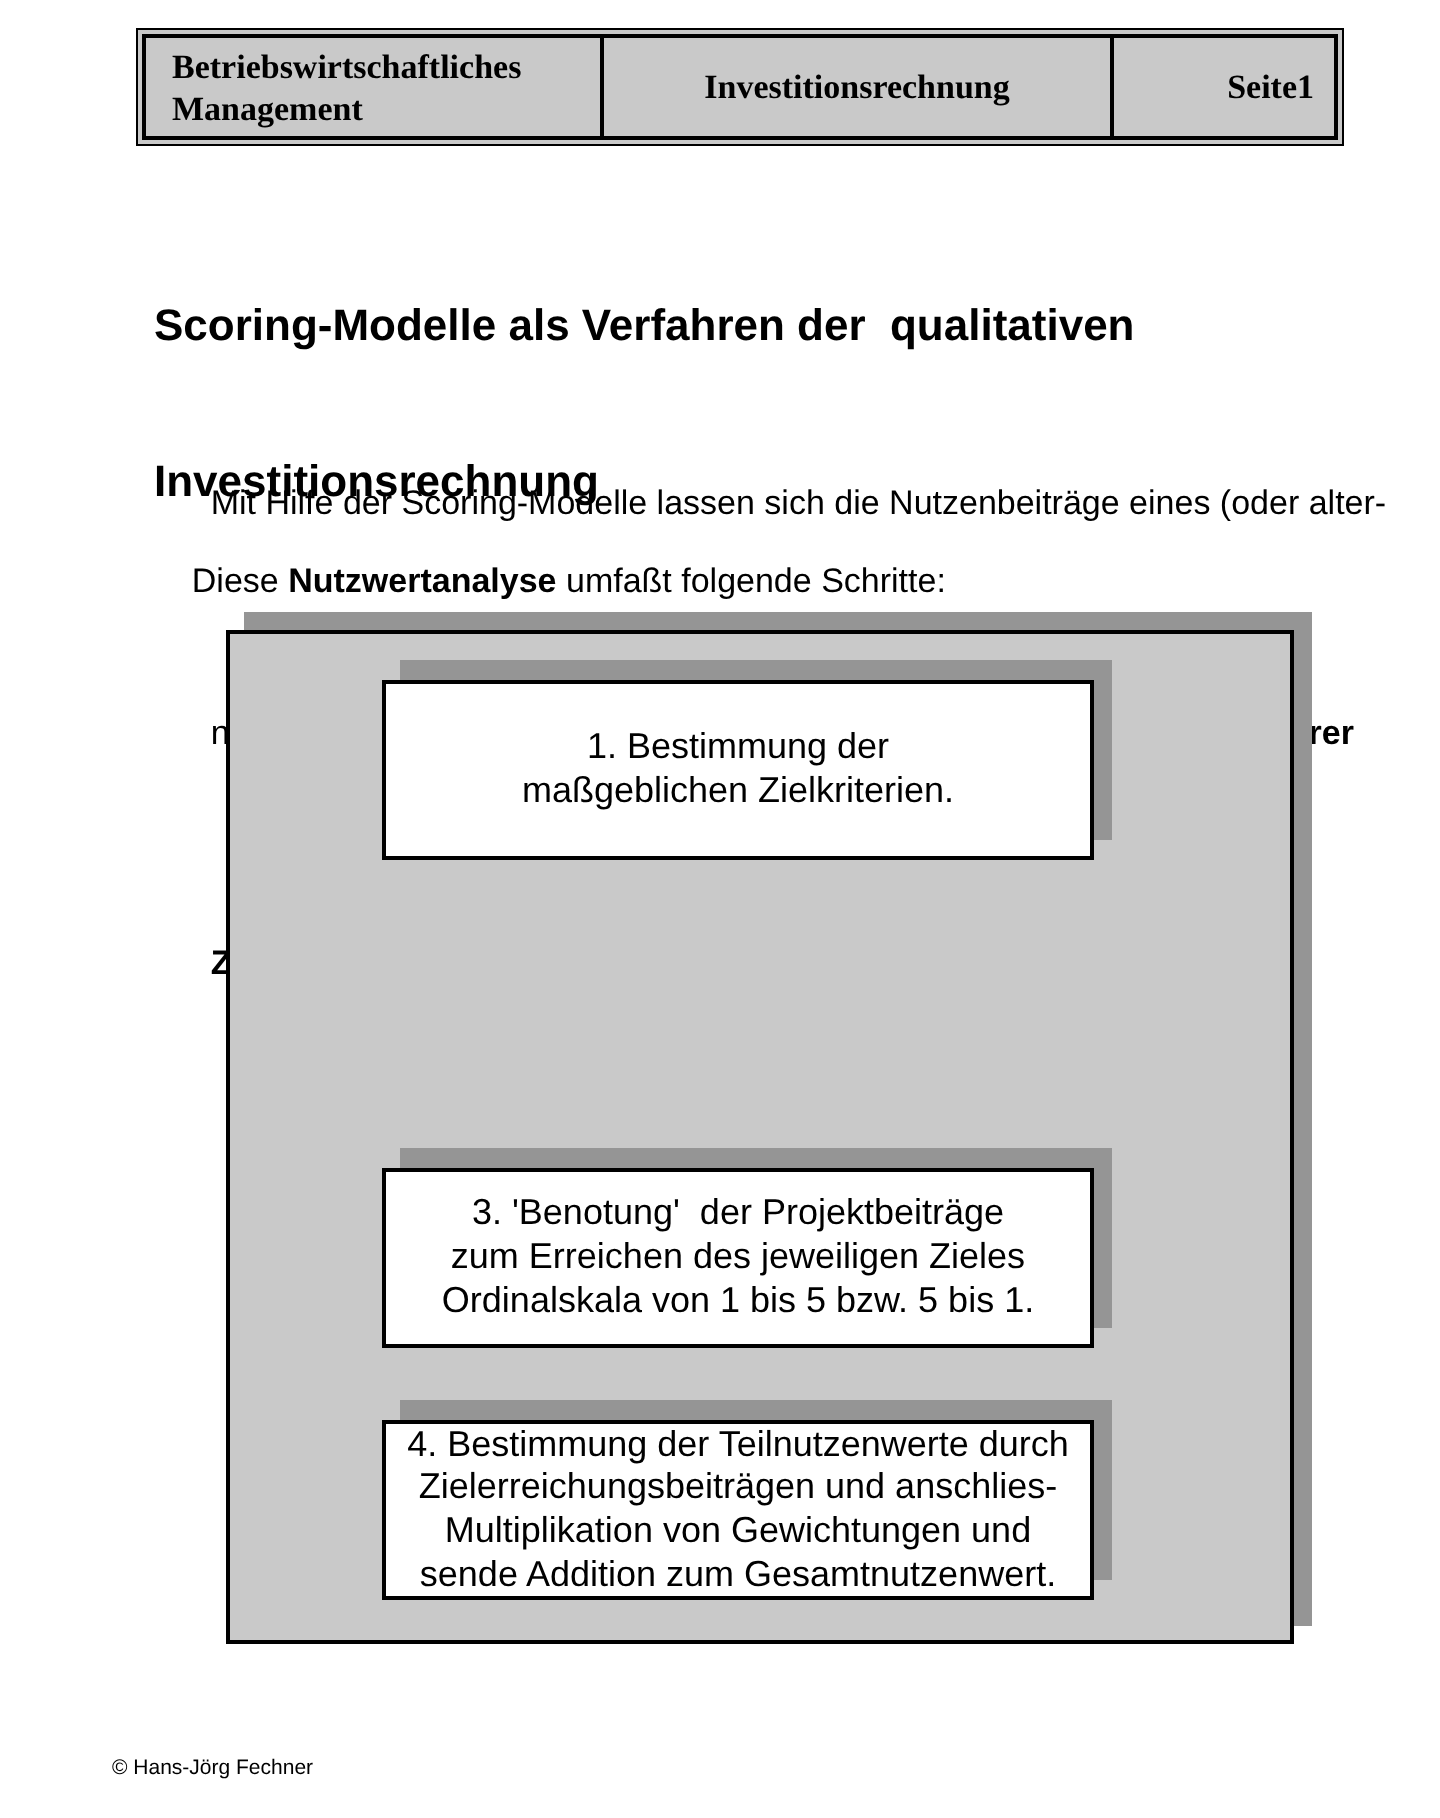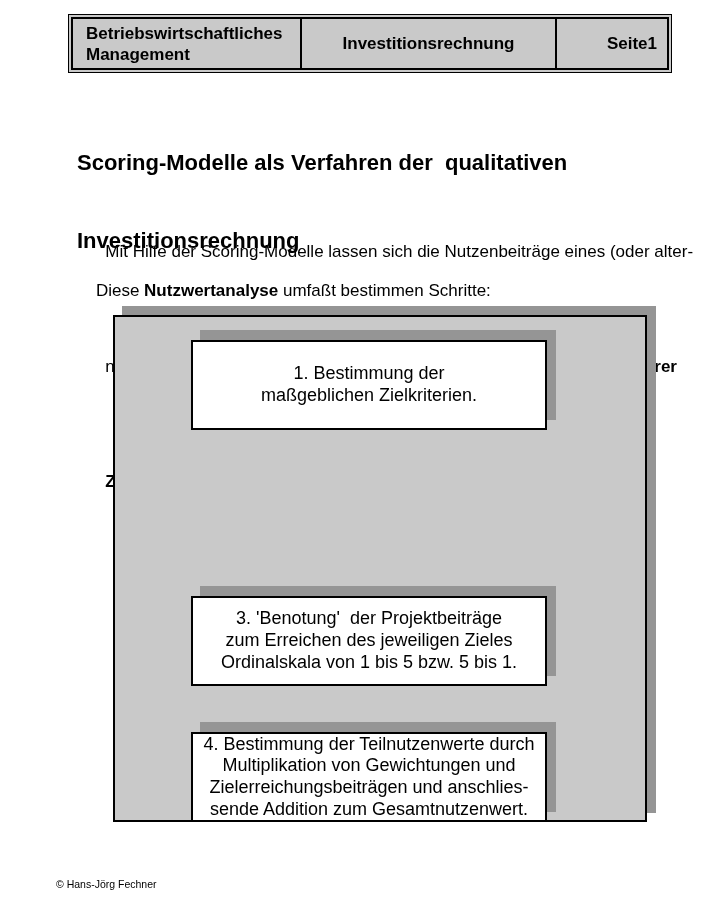--- a/index.html
+++ b/index.html
@@ -4,21 +4,21 @@
 <style>
   html,body{margin:0;padding:0;background:#fff;}
   .page{
     position:relative;width:720px;height:909px;background:#ffffff;
     font-family:"Liberation Sans","DejaVu Sans",sans-serif;color:#000;overflow:hidden;
   }
 
   
   .header{
     position:absolute;left:68px;top:14px;width:604px;height:59px;
-    background:#c9c9c9;border:1px solid #000;padding:2px;box-sizing:border-box;
+    background:#c9c9c9;border:1px solid #000;padding:2px;box-sizing:border-box;font-family:Liberation Serif, serif;
   }
   .header-inner{
     border:2px solid #000;height:100%;box-sizing:border-box;
     display:flex;align-items:stretch;
   }
   .hcell{display:flex;align-items:center;font-weight:bold;font-size:17px;line-height:21px;}
   .hcell-left{width:227px;padding-left:13px;box-sizing:border-box;}
   .hdivider{width:2px;background:#000;}
   .hcell-center{flex:1;justify-content:center;}
   .hcell-right{width:110px;justify-content:flex-end;padding:0 10px;box-sizing:border-box;}
@@ -41,22 +41,22 @@
   }
   .step{
     position:absolute;left:76px;width:356px;height:90px;
     background:#ffffff;border:2px solid #000;box-sizing:border-box;
     box-shadow:9px -10px 0 #959595;
     display:flex;flex-direction:column;justify-content:center;align-items:center;
     text-align:center;font-size:18px;line-height:21.7px;white-space:pre-wrap;
   }
   .step-1{top:23px;}
   .step-2{top:144px;}
-  .step-3{top:267px;margin-top:12px;}
-  .step-4{top:415px;}
+  .step-3{top:267px;}
+  .step-4{top:393px;}
 
   
   .footer{position:absolute;left:56px;top:878px;font-size:10.5px;line-height:13px;}
 </style>
 </head>
 <body>
 
 <div class="page">
 
   <div class="header">
@@ -83,41 +83,41 @@
     </div>
     <div>
       <span>nativer Investitionsvorhaben(s) in Bezug auf die </span><span class="b">Erfüllung nicht-monetärer</span>
     </div>
     <div>
       <span class="b">Zielsetzungen</span><span> bestimmen.</span>
     </div>
   </div>
 
   <div class="para para-lead">
-    <span>Diese </span><span class="b">Nutzwertanalyse</span><span> umfaßt bestimmen Schritte:</span>
+    <span>Diese </span><span class="b">Nutzwertanalyse</span><span> umfaßt folgende Schritte:</span>
   </div>
 
   <div class="diagram-panel">
 
     <div class="step step-1">
       <div>1. Bestimmung der</div>
       <div>maßgeblichen Zielkriterien.</div>
     </div>
 
 
     <div class="step step-3">
       <div>3. 'Benotung'  der Projektbeiträge</div>
       <div>zum Erreichen des jeweiligen Zieles</div>
       <div>Ordinalskala von 1 bis 5 bzw. 5 bis 1.</div>
     </div>
 
     <div class="step step-4">
       <div>4. Bestimmung der Teilnutzenwerte durch</div>
+      <div>Zielerreichungsbeiträgen und anschlies-</div>
       <div>Multiplikation von Gewichtungen und</div>
-      <div>Zielerreichungsbeiträgen und anschlies-</div>
       <div>sende Addition zum Gesamtnutzenwert.</div>
     </div>
 
   </div>
 
   <div class="footer">© Hans-Jörg Fechner</div>
 
 </div>
 
 </body></html>

